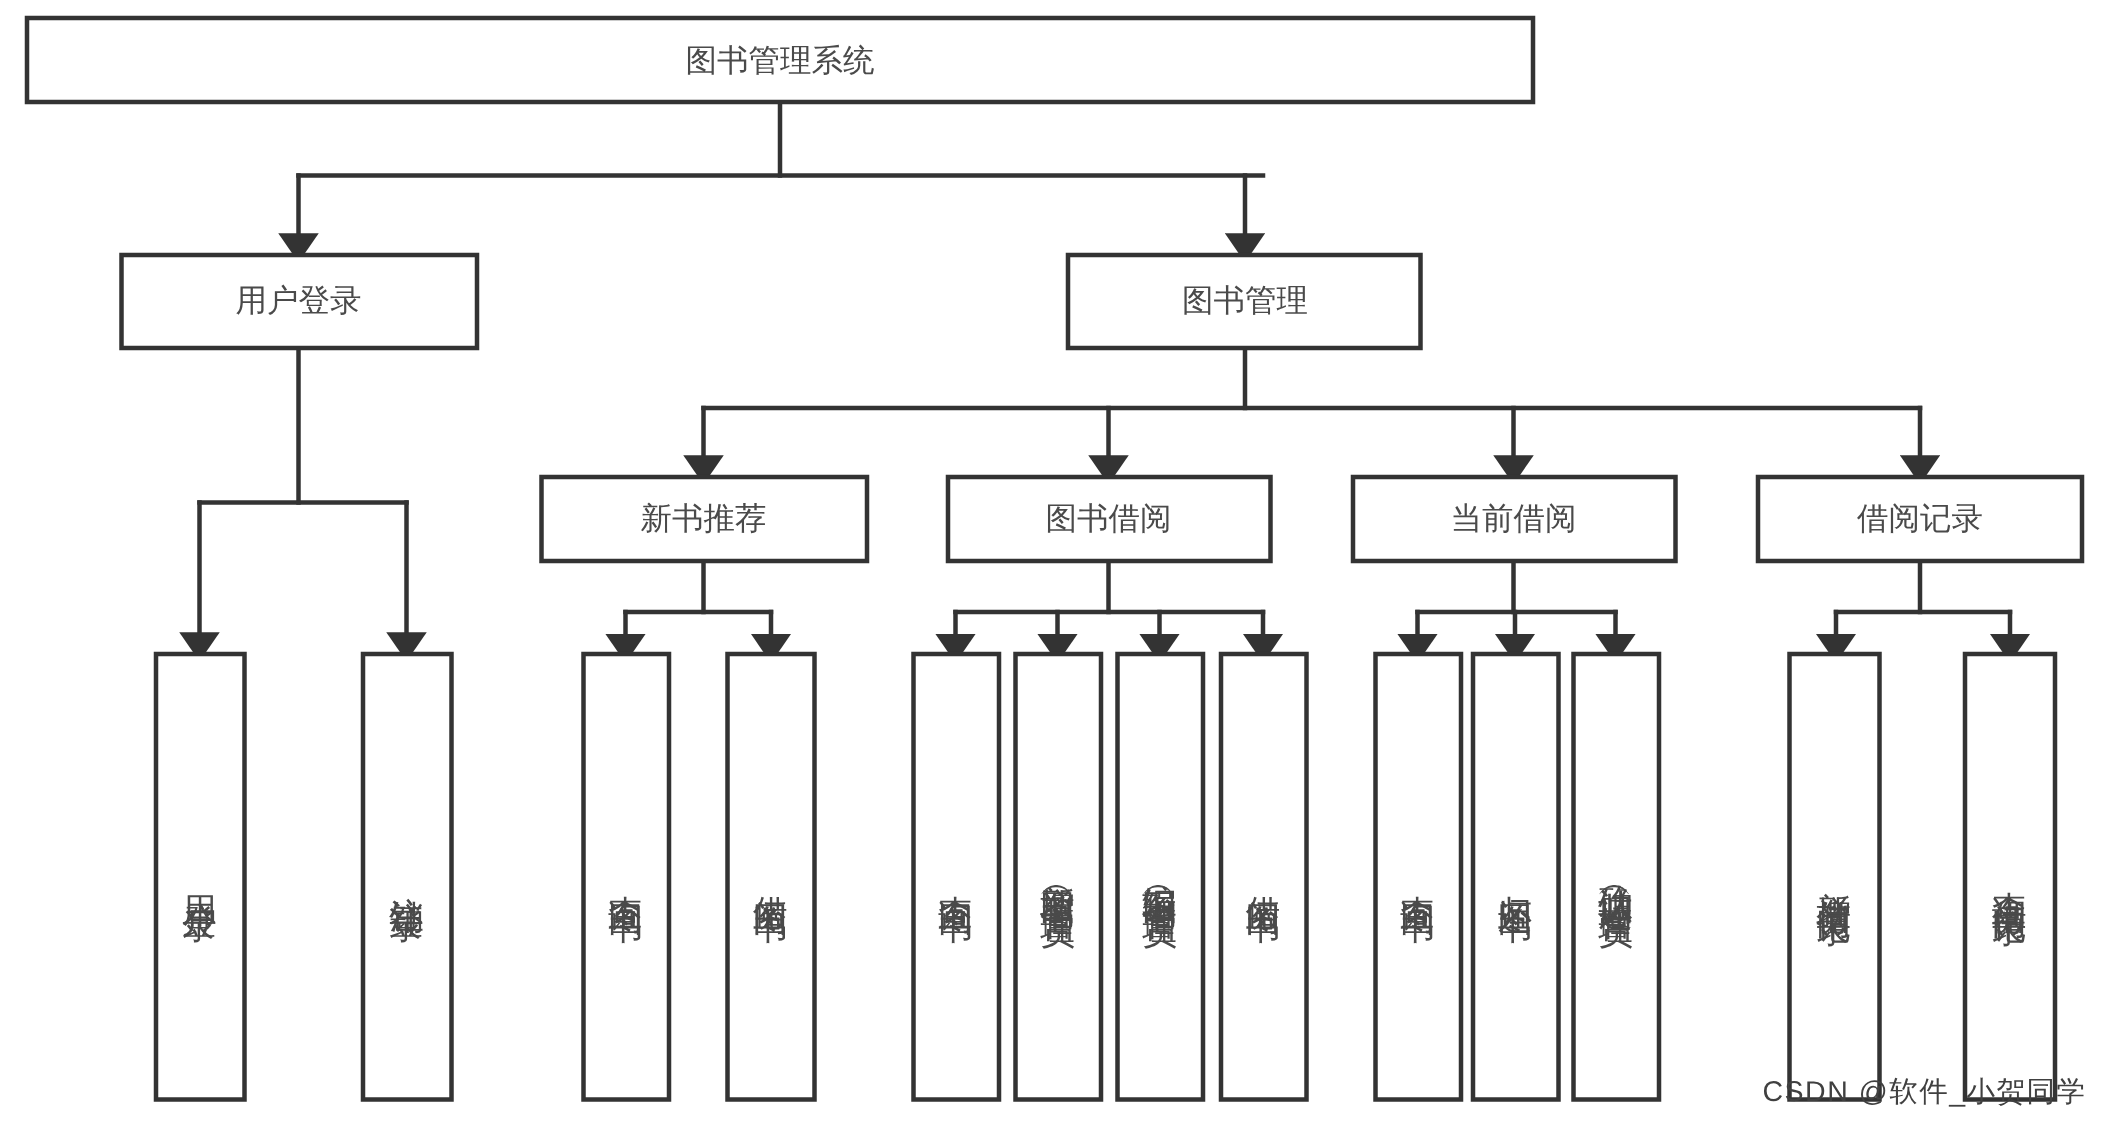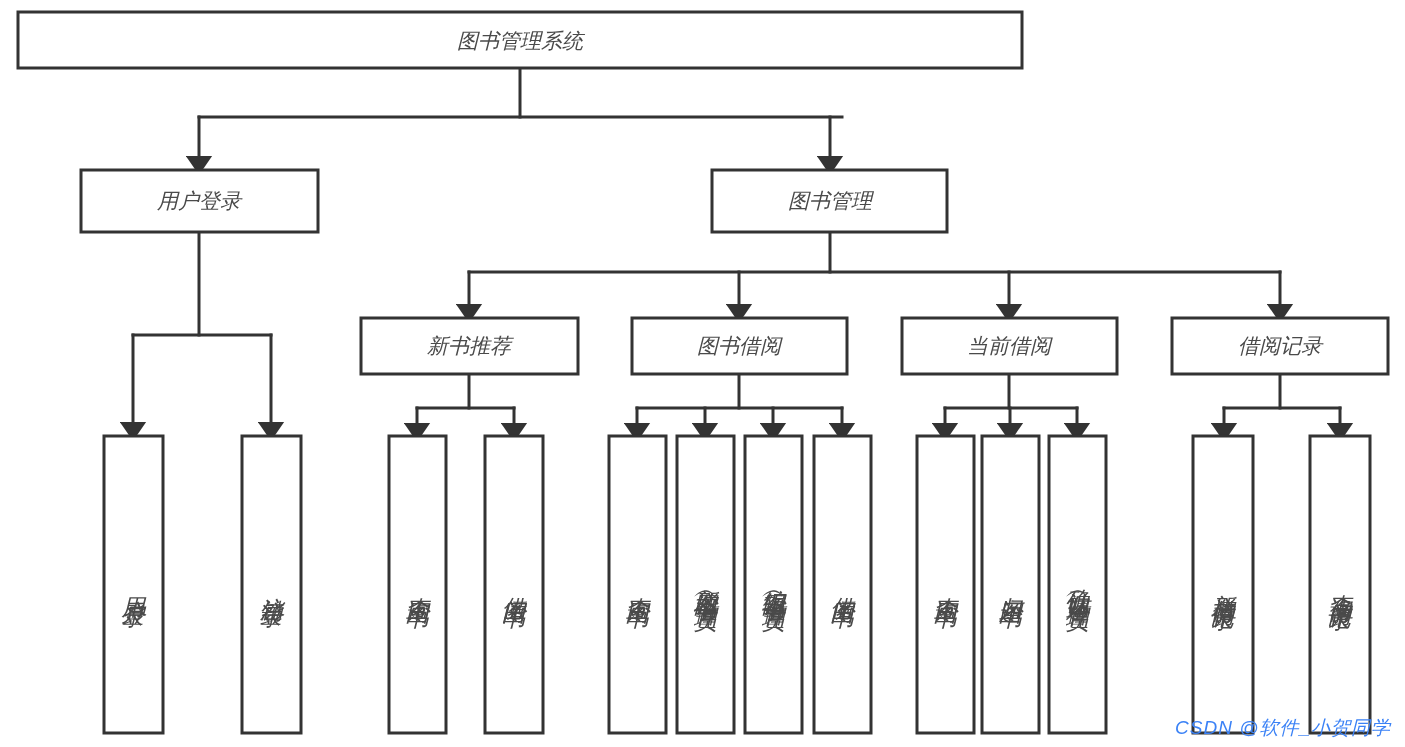--- a/index.html
+++ b/index.html
@@ -11,21 +11,20 @@
     width: 1405px;
     height: 747px;
     font-family: "Liberation Sans", "DejaVu Sans", sans-serif;
     overflow: hidden;
     position: relative;
   }
   #diagram-root {
     position: relative;
     width: 1405px;
     height: 747px;
-    font-style: italic;
   }
   svg.diagram {
     position: absolute;
     top: 0;
     left: 0;
     width: 1405px;
     height: 747px;
   }
   .node-box {
     fill: #ffffff;
@@ -60,21 +59,21 @@
     align-items: center;
     justify-content: center;
     pointer-events: none;
   }
   .watermark {
     position: absolute;
     right: 14px;
     bottom: 6px;
     font-family: "Liberation Sans", "DejaVu Sans", sans-serif;
     font-size: 19px;
-    color: #3b82f6;
+    color: #404040;
     letter-spacing: 1px;
     white-space: nowrap;
   }
 </style>
 </head>
 <body>
 
 <div id="diagram-root">
 
   <svg class="diagram" viewBox="0 0 1405 747">

